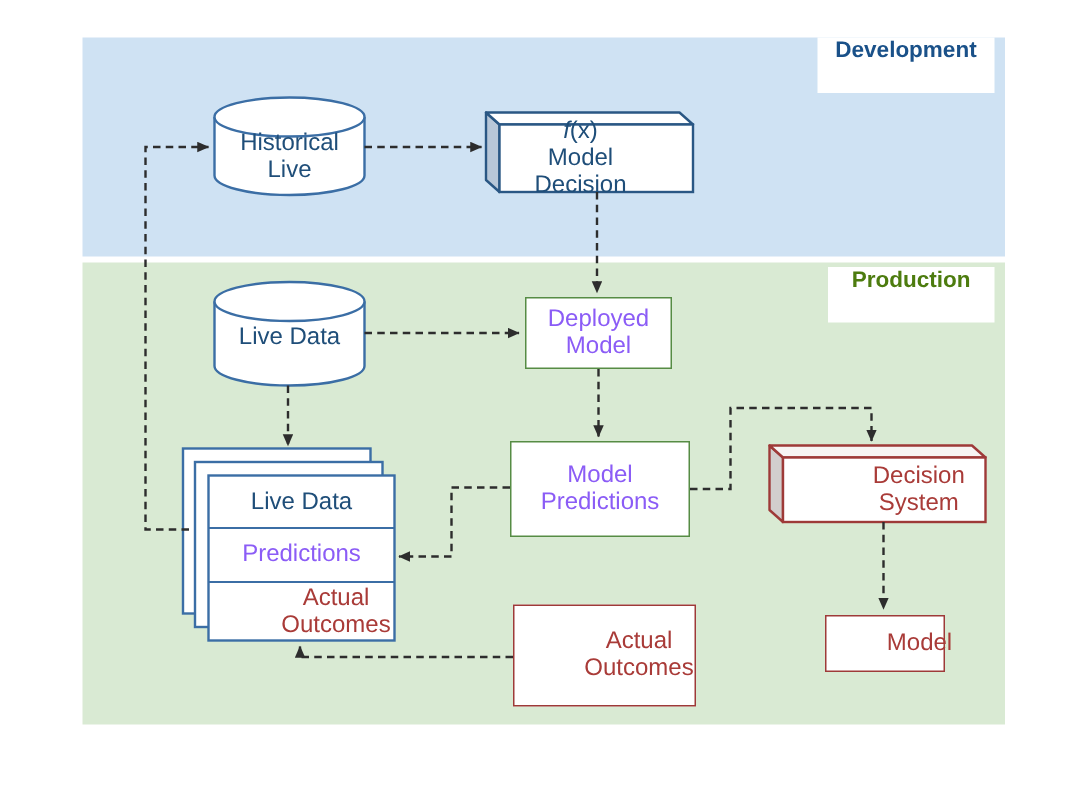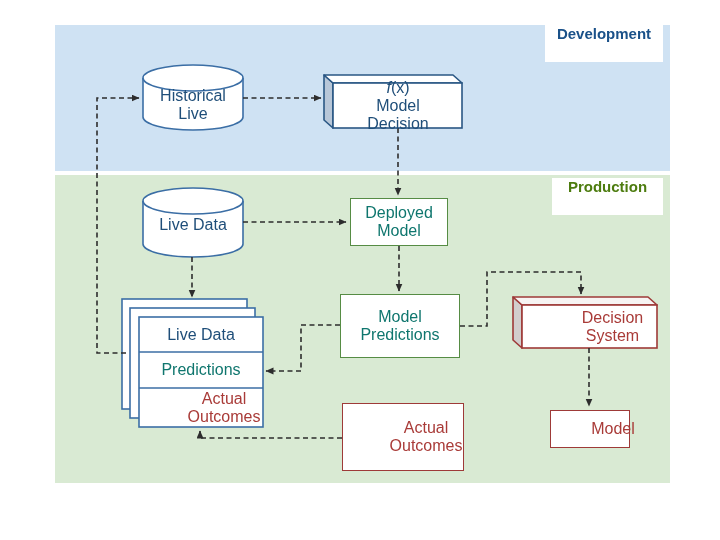--- a/index.html
+++ b/index.html
@@ -10,21 +10,21 @@
   .region{position:absolute;}
   .region.dev{left:55px;top:25px;width:615px;height:146px;background:#cfe2f3;}
   .region.prod{left:55px;top:175px;width:615px;height:308px;background:#d9ead3;}
   .gfx{position:absolute;left:0;top:0;z-index:2;}
   .lbl{
     position:absolute;z-index:3;display:flex;flex-direction:column;
     align-items:center;justify-content:center;text-align:center;
     font-size:16px;line-height:18px;box-sizing:border-box;
   }
   .lbl.blue{color:#1f4e79;}
-  .lbl.green{color:#0f766e;}
+  .lbl.green{color:#8b5cf6;}
   .lbl.red{color:#a93b38;padding-left:46px;}
   .box{background:#ffffff;}
   .box.green{border:1.5px solid #568c44;}
   .box.red{border:1.5px solid #9e3a38;}
   .region-label{
     position:absolute;z-index:3;display:flex;align-items:flex-start;justify-content:center;
     background:#ffffff;font-weight:bold;font-size:15px;
   }
   .region-label.dev{left:545px;top:25px;width:118px;height:37px;color:#1a5189;}
   .region-label.prod{left:552px;top:178px;width:111px;height:37px;color:#4d7c0f;}
@@ -94,21 +94,21 @@
   </div>
   <div class="region-label prod">
     <span>Production</span>
   </div>
 
   <div class="lbl blue" style="left:143px;top:80px;width:100px;height:50px">
     <span>Historical</span>
     <span>Live</span>
   </div>
 
-  <div class="lbl blue" style="left:344px;top:83px;width:108px;height:45px">
+  <div class="lbl blue" style="left:333px;top:83px;width:108px;height:45px">
     <span class="fx"><i>f</i><span>(x)</span></span>
     <span>Model Decision</span>
   </div>
 
   <div class="lbl blue" style="left:143px;top:200px;width:100px;height:50px">
     <span>Live Data</span>
   </div>
 
   <div class="lbl green box green" style="left:350px;top:198px;width:98px;height:48px">
     <span>Deployed</span>

